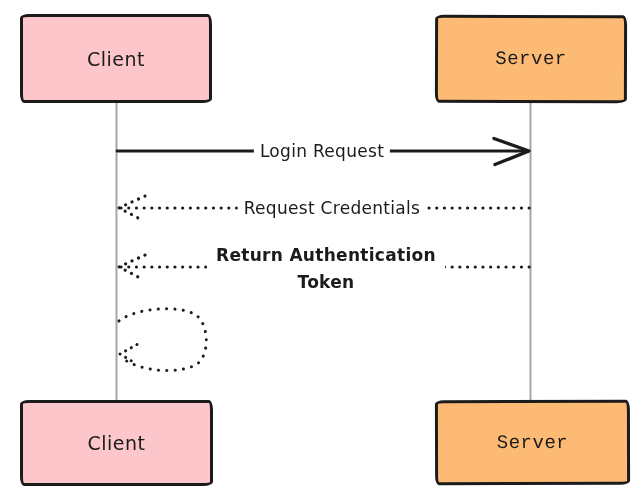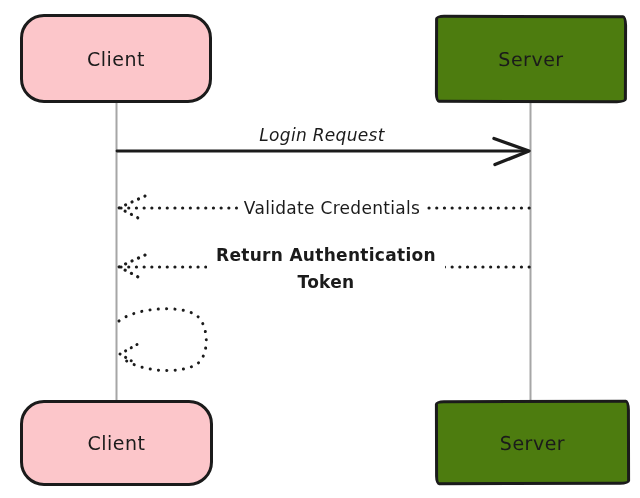--- a/index.html
+++ b/index.html
@@ -23,22 +23,22 @@
   }
   .actor-box {
     position: absolute;
     box-sizing: border-box;
     border: 3px solid #1b1b1b;
     border-radius: 9px 4px 10px 4px / 4px 10px 4px 9px;
     display: flex;
     align-items: center;
     justify-content: center;
   }
-  .actor-box.client { background: #fcc6ca; border-radius: 24px; }
-  .actor-box.server { background: #4d7c0f; }
+  .actor-box.client { background: #fcc6ca; }
+  .actor-box.server { background: #fdba74; font-family: Liberation Mono, monospace; }
   .actor-box .actor-label {
     font-size: 19px;
     letter-spacing: 0.5px;
     color: #1b1b1b;
   }
   .box-client-top    { left: 20px;  top: 14px;  width: 192px; height: 89px; }
   .box-server-top    { left: 435px; top: 15px;  width: 192px; height: 88px; transform: rotate(0.15deg); }
   .box-client-bottom { left: 20px;  top: 400px; width: 193px; height: 86px; }
   .box-server-bottom { left: 435px; top: 400px; width: 195px; height: 85px; transform: rotate(-0.15deg); }
   .msg-label {
@@ -51,21 +51,21 @@
     white-space: nowrap;
     text-align: center;
     padding: 0 6px;
   }
   .msg-label.wrap {
     white-space: normal;
     width: 238px;
     line-height: 27px;
     padding: 0;
   }
-  .label-login    { left: 322px; top: 124px; height: 22px; line-height: 22px; font-style: italic; }
+  .label-login    { left: 322px; top: 140px; height: 22px; line-height: 22px; }
   .label-validate { left: 332px; top: 197px; height: 22px; line-height: 22px; }
   .label-return   { left: 326px; top: 242px; font-weight: bold; }
   .label-receive  { left: 203px; top: 329px; height: 20px; line-height: 20px; }
 </style>
 </head>
 <body>
 
 <div class="stage">
 
   <svg class="layer" width="640" height="498" viewBox="0 0 640 498">
@@ -93,16 +93,16 @@
     <span class="actor-label">Server</span>
   </div>
   <div class="actor-box client box-client-bottom">
     <span class="actor-label">Client</span>
   </div>
   <div class="actor-box server box-server-bottom">
     <span class="actor-label">Server</span>
   </div>
 
   <div class="msg-label label-login">Login Request</div>
-  <div class="msg-label label-validate">Validate Credentials</div>
+  <div class="msg-label label-validate">Request Credentials</div>
   <div class="msg-label wrap label-return">Return Authentication Token</div>
 
 </div>
 
 </body></html>

